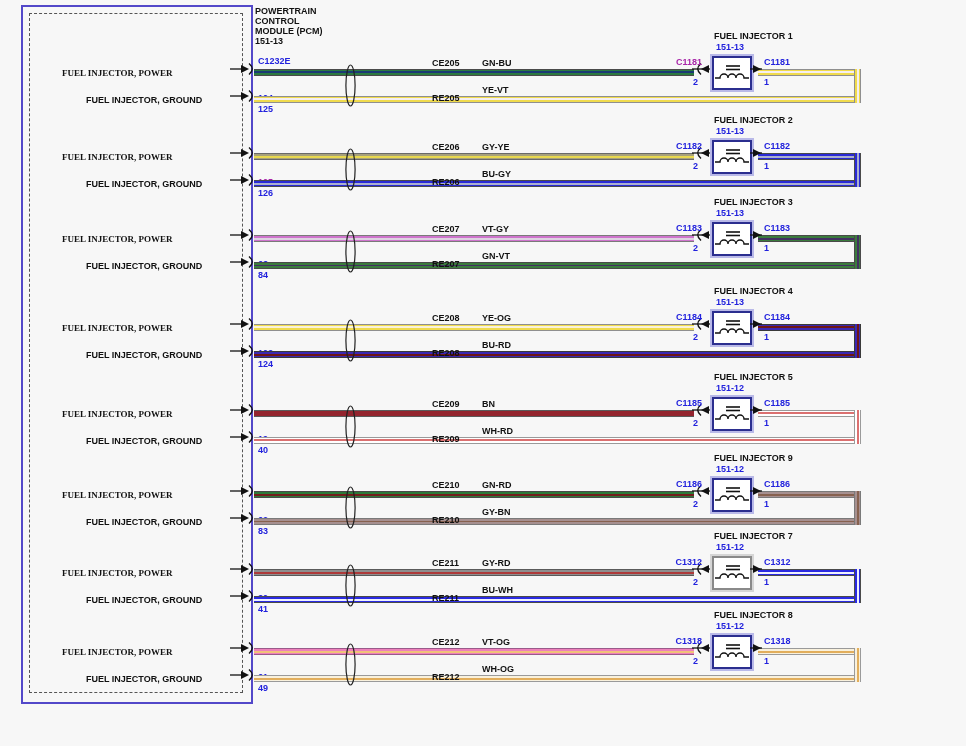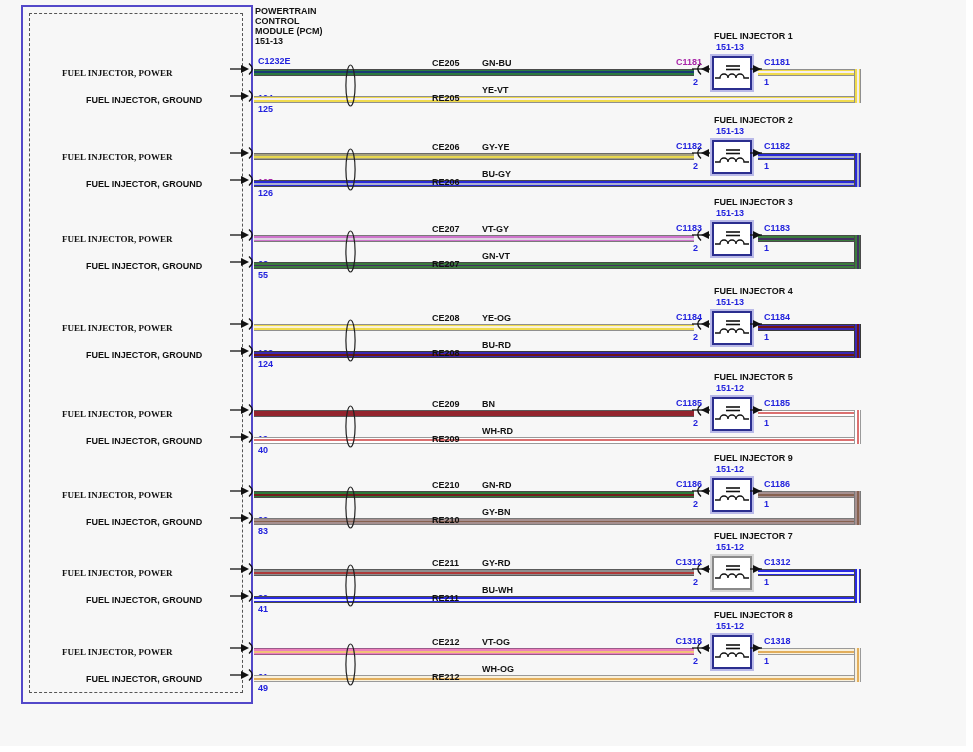--- a/index.html
+++ b/index.html
@@ -179,21 +179,21 @@
     <div class="lbl lpin">2</div>
     <div class="lbl rcn">C1182</div>
     <div class="lbl rpin">1</div>
   </div>
       <div class="row" style="top: 239px;">
 
     <div class="lbl plbl">FUEL INJECTOR, POWER</div>
     <div class="lbl glbl">FUEL INJECTOR, GROUND</div>
     <div class="lbl pconn" style="color:var(--link);"></div>
     <div class="lbl ppin">63</div>
-    <div class="lbl gpin">55</div>
+    <div class="lbl gpin">84</div>
 
     <svg class="jx" style="left:228px;top:-11px;" width="30" height="14" viewBox="0 0 30 14">
       <line x1="2" y1="7" x2="18" y2="7" stroke="#111" stroke-width="1.3"></line>
       <polygon points="13,3 21,7 13,11" fill="#111"></polygon>
       <path d="M21,1.5 Q27.5,7 21,12.5" fill="none" stroke="#111" stroke-width="1.4"></path>
     </svg>
     <svg class="jx" style="left:228px;top:16px;" width="30" height="14" viewBox="0 0 30 14">
       <line x1="2" y1="7" x2="18" y2="7" stroke="#111" stroke-width="1.3"></line>
       <polygon points="13,3 21,7 13,11" fill="#111"></polygon>
       <path d="M21,1.5 Q27.5,7 21,12.5" fill="none" stroke="#111" stroke-width="1.4"></path>

